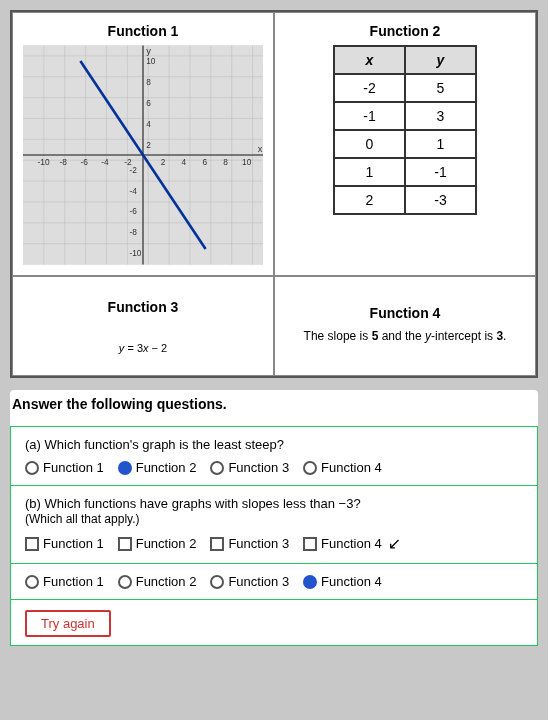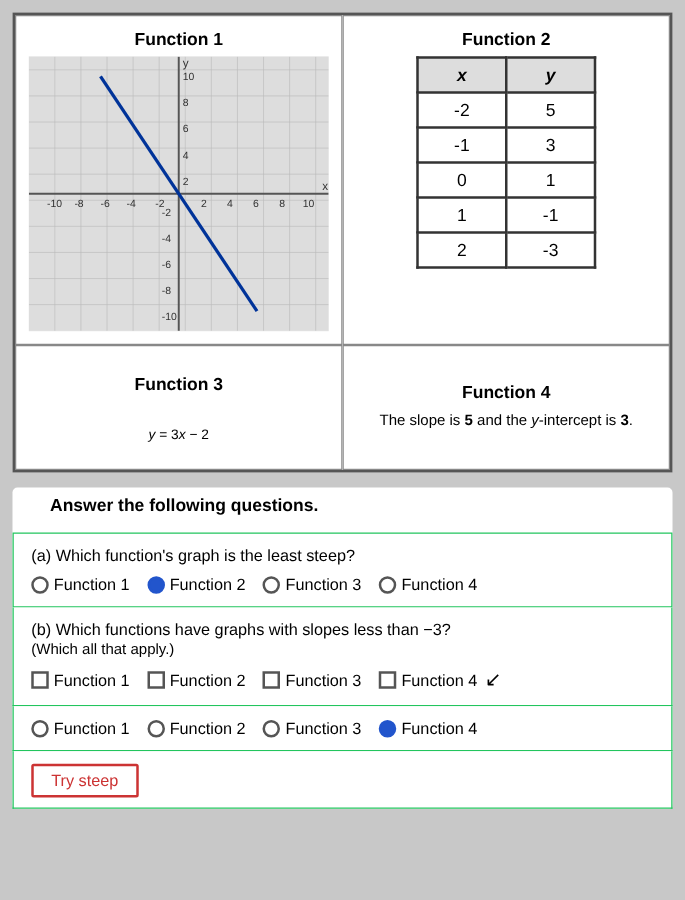--- a/index.html
+++ b/index.html
@@ -275,21 +275,21 @@
     <div class="function-cell func4-cell">
       <div class="function-title">Function 4</div>
       <div class="func4-text">
         The slope is <b>5</b> and the <i>y</i>-intercept is <b>3</b>.
       </div>
     </div>
 
   </div>
 
   <div class="answer-section">
-    <div style="padding: 6px 2px 6px 2px; margin-left: 28px;">
+    <div style="padding: 6px 2px 6px 2px;">
       <div class="answer-label">Answer the following questions.</div>
     </div>
 
     <div class="question-block">
       <div class="question-text">(a) Which function's graph is the least steep?</div>
       <div class="options-row">
         <div class="option-item">
           <span class="radio-circle"></span>
           <span>Function 1</span>
         </div>
@@ -349,17 +349,17 @@
           <span>Function 3</span>
         </div>
         <div class="option-item">
           <span class="radio-circle selected"></span>
           <span>Function 4</span>
         </div>
       </div>
     </div>
 
     <div class="question-block" style="border-top:none; padding: 8px 14px;">
-      <button class="try-again-btn">Try steep</button>
+      <button class="try-again-btn">Try again</button>
     </div>
 
   </div>
 </div>
 
 </body></html>

